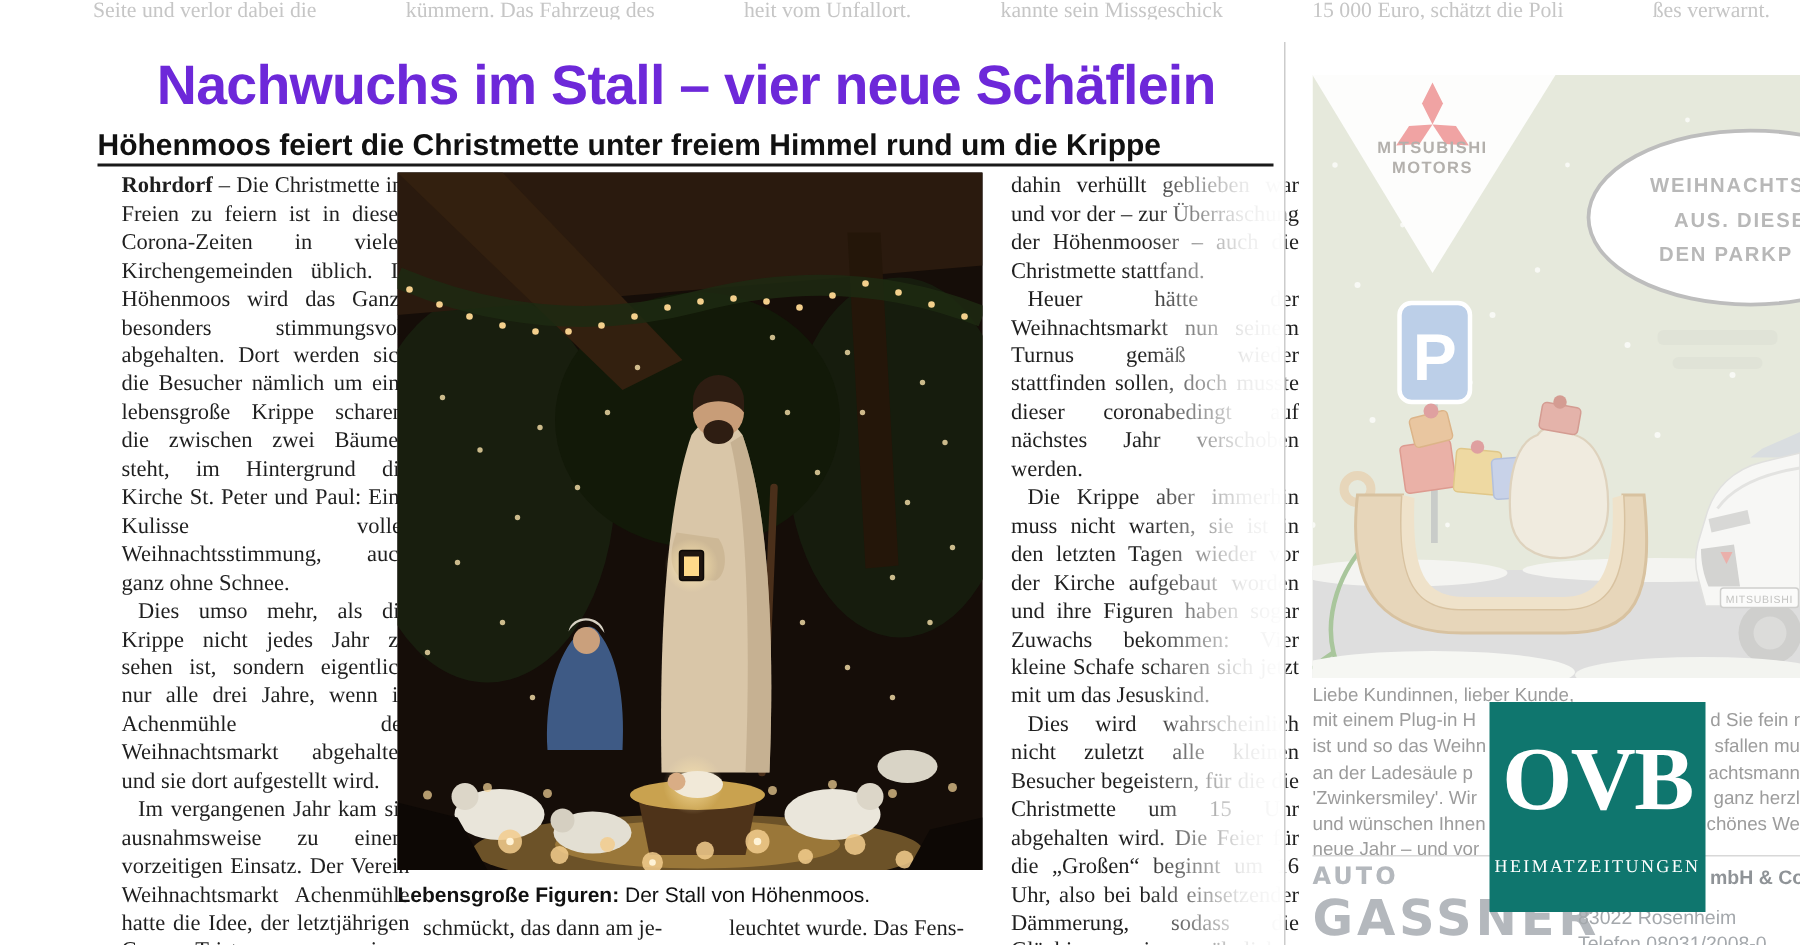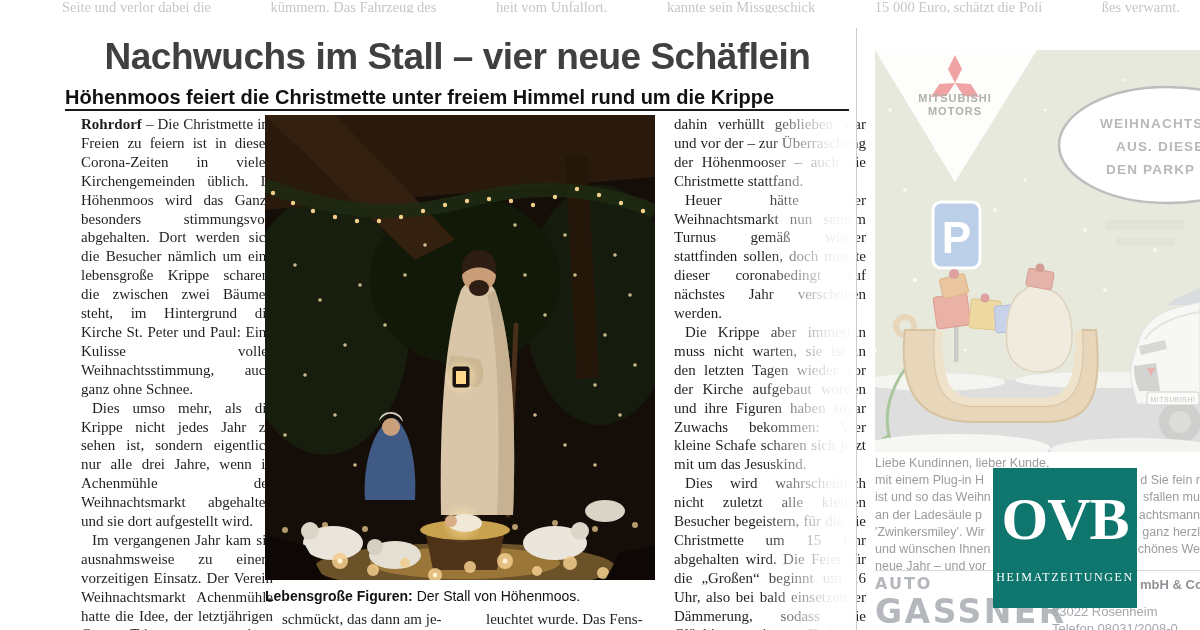--- a/index.html
+++ b/index.html
@@ -7,21 +7,21 @@
           font-family:"Liberation Serif",serif;color:#1f1f1f;}
 
   
   .top-strip{position:absolute;left:62px;right:20px;top:0;height:13px;overflow:hidden;
              display:flex;justify-content:space-between;color:#c6c6c6;
              font-size:14.5px;line-height:14px;white-space:nowrap;}
 
   
   .headline{position:absolute;left:65px;width:785px;top:36px;margin:0;text-align:center;
             font-family:"Liberation Sans",sans-serif;font-weight:800;font-size:37px;
-            letter-spacing:-0.5px;color:#404040;}
+            letter-spacing:-0.5px;color:#6d28d9;}
   .subheadline{position:absolute;left:65px;width:785px;top:86px;margin:0;
                font-family:"Liberation Sans",sans-serif;font-weight:600;font-size:20px;color:#111;}
   .head-rule{position:absolute;left:65px;width:784px;top:109px;height:2px;background:#1a1a1a;}
 
   .body-col{position:absolute;top:115px;width:192px;height:516px;overflow:hidden;
             font-size:15px;line-height:18.9px;text-align:justify;hyphens:auto;margin-left:16px;}
   .col1{left:65px;}
   .col3{left:658px;}
   .body-col p{margin:0;}
   .body-col p + p{text-indent:11px;}

